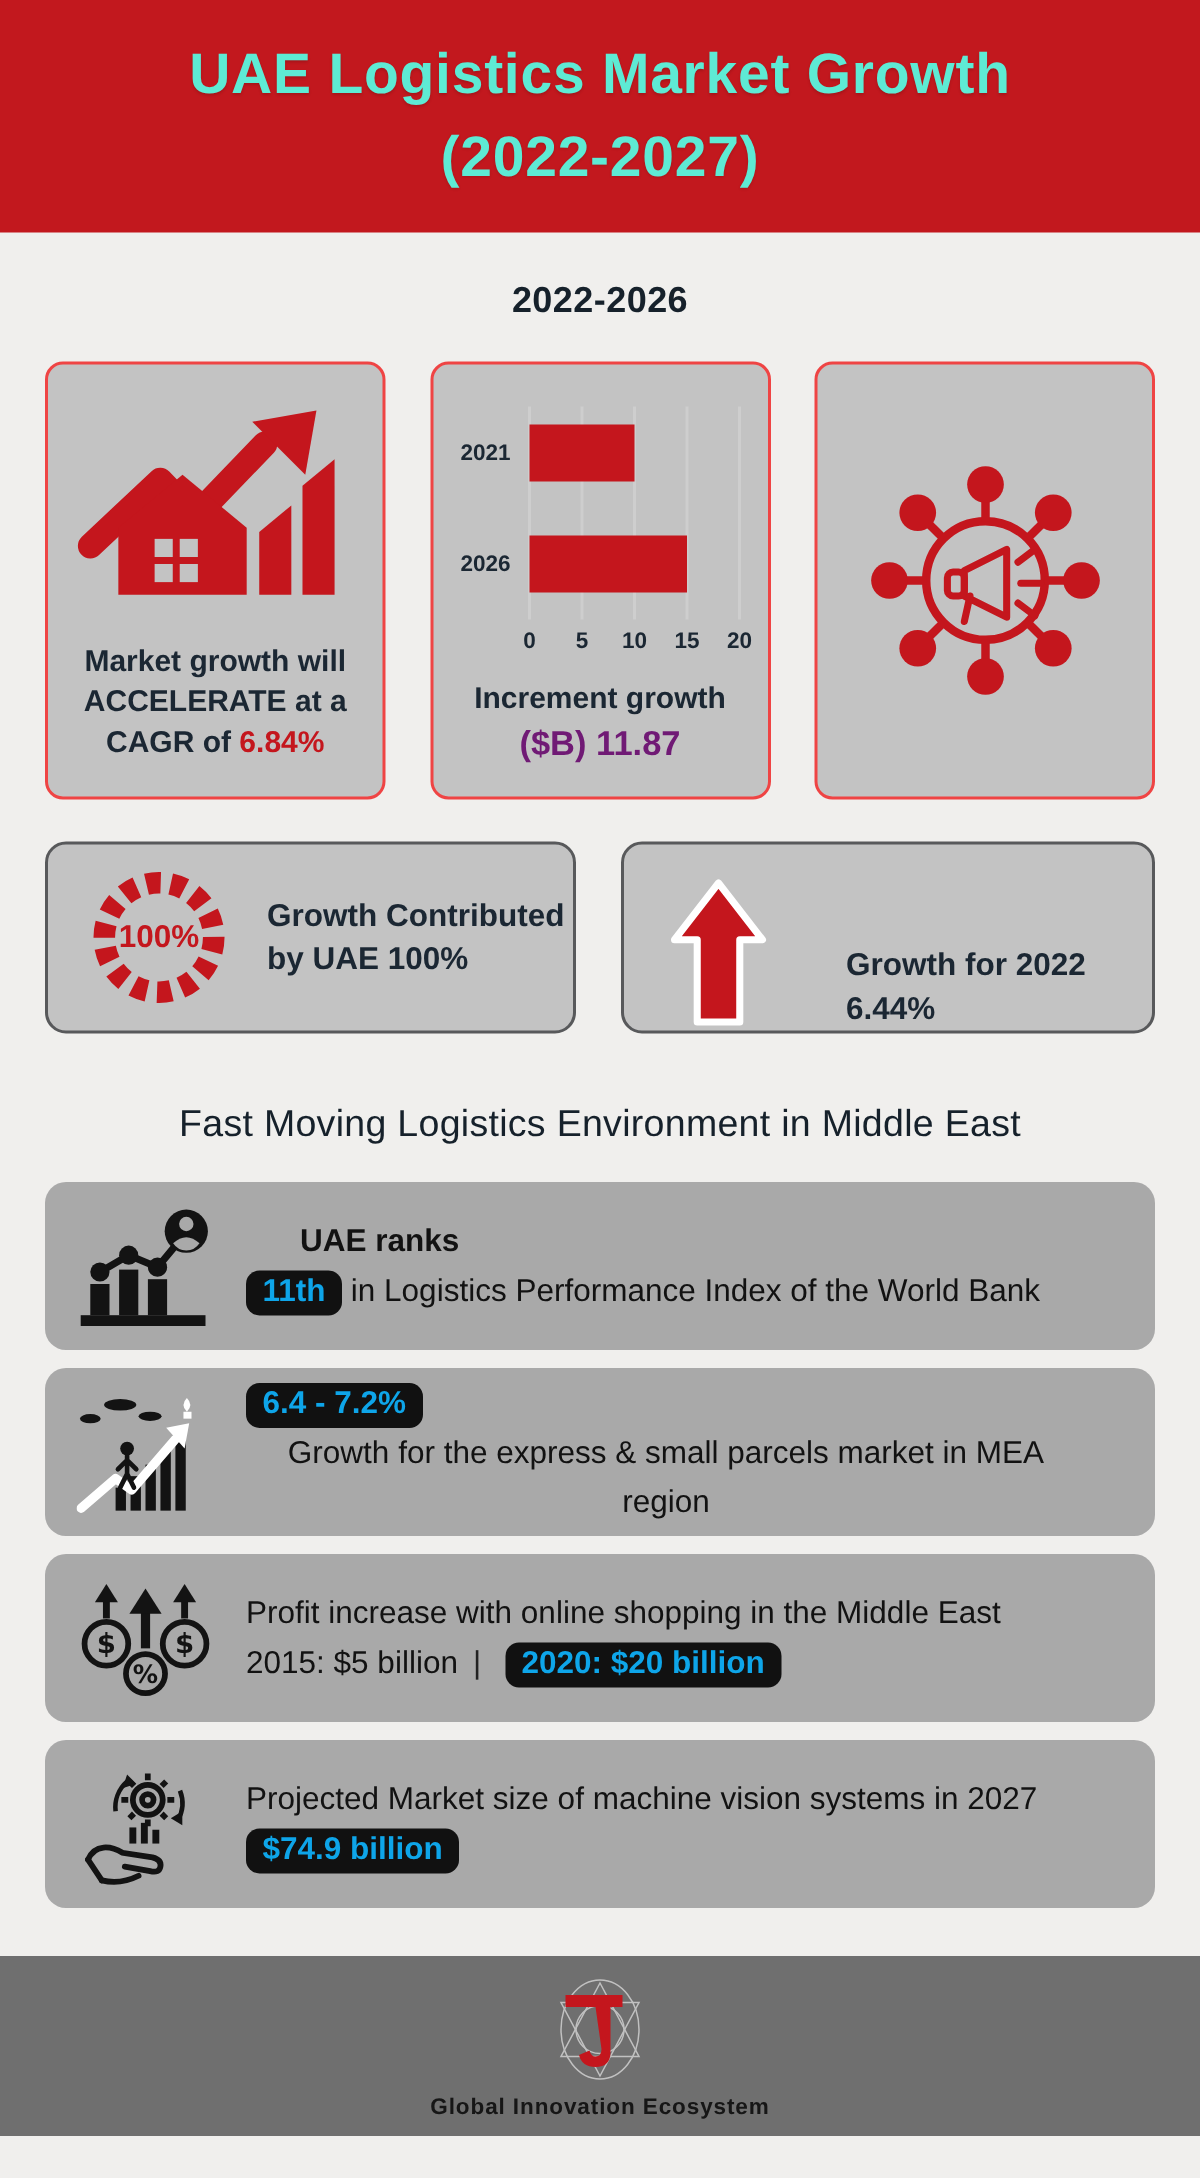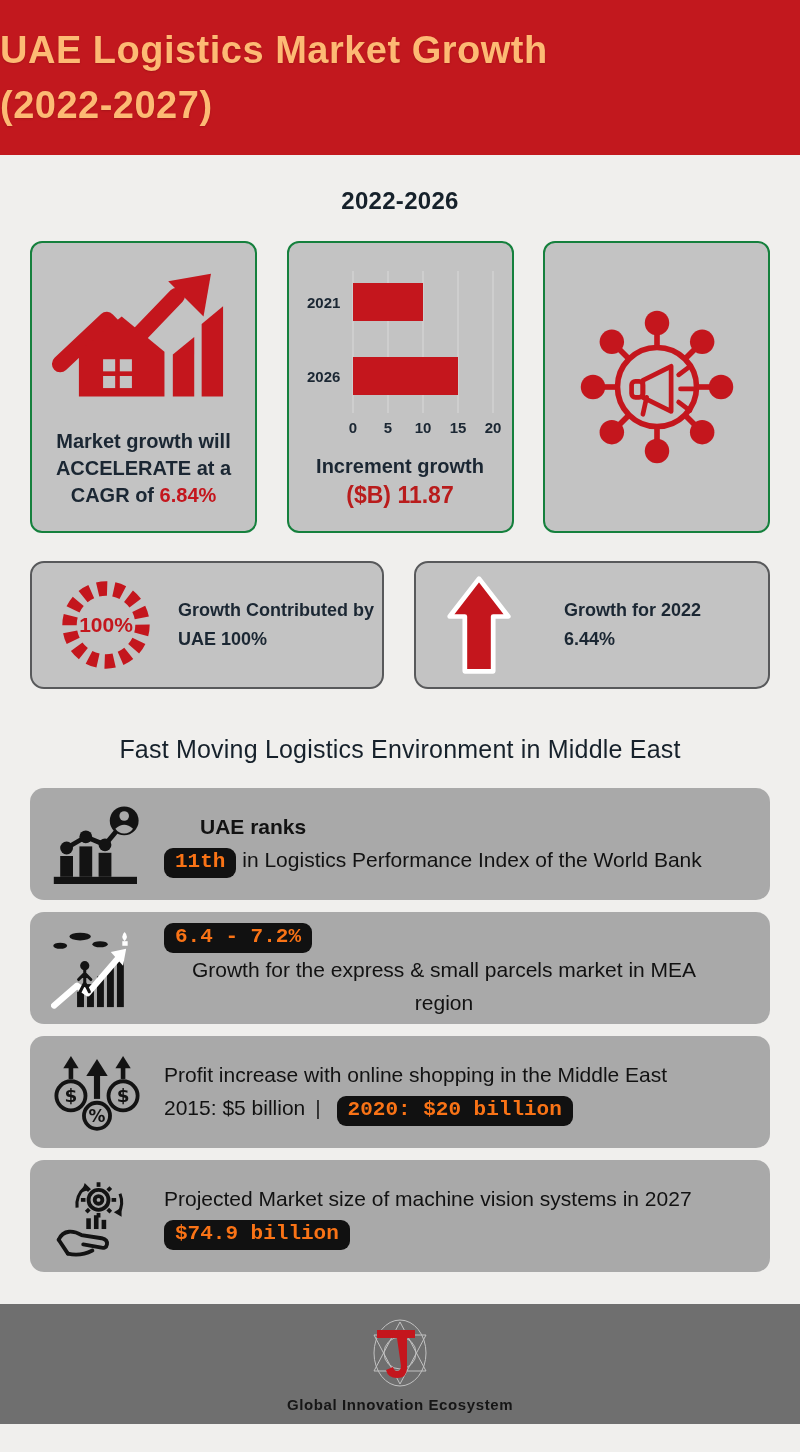--- a/index.html
+++ b/index.html
@@ -1,60 +1,60 @@
 <!DOCTYPE html>
 <html><head>
 <meta charset="utf-8">
 <style>
   html,body{margin:0;padding:0;}
   body{width:800px;background:#F0EFED;font-family:"Liberation Sans", sans-serif;}
   .page{width:800px;min-height:1452px;background:#F0EFED;overflow:hidden;}
 
   
-  .header{height:155px;background:#C2181E;color:#fdba74;display:flex;flex-direction:column;justify-content:center;align-items:flex-start;gap:12px;}
+  .header{height:155px;background:#C2181E;color:#5eead4;display:flex;flex-direction:column;justify-content:center;align-items:center;gap:12px;}
   .header .line{font-size:38px;font-weight:700;letter-spacing:.5px;text-shadow:0 1px 2px rgba(0,0,0,.15);}
 
   
   .s1-title{margin-top:30px;text-align:center;color:#16212B;font-weight:800;font-size:24px;line-height:32px;letter-spacing:.3px;}
 
   
   .cards{display:flex;justify-content:space-between;padding:0 30px;margin-top:24px;}
-  .card{width:227px;height:292px;background:#C3C3C3;border:2px solid #15803d;border-radius:12px;box-sizing:border-box;display:flex;flex-direction:column;}
+  .card{width:227px;height:292px;background:#C3C3C3;border:2px solid #ef4444;border-radius:12px;box-sizing:border-box;display:flex;flex-direction:column;}
   .icon-area{flex:1;display:flex;align-items:center;justify-content:center;width:100%;}
   .card-text{padding:0 10px 22px;text-align:center;font-size:20px;line-height:27px;font-weight:600;color:#1B2733;}
   .red{color:#C4161D;font-weight:700;}
-  .caption-hl{color:#b91c1c;font-weight:800;font-size:23px;margin-top:2px;}
+  .caption-hl{color:#701a75;font-weight:800;font-size:23px;margin-top:2px;}
 
   
   .chart{width:186px;margin-top:8px;}
   .plot{position:relative;margin-left:46px;height:148px;width:140px;}
   .gridline{position:absolute;top:6px;bottom:0;width:2px;background:#CECECE;transform:translateX(-50%);}
   .bar{position:absolute;left:0;height:38px;transform:translateY(-50%);}
   .bar-label{position:absolute;left:-46px;transform:translateY(-50%);font-weight:700;font-size:15px;color:#1B2733;width:40px;text-align:left;}
   .ticks{position:relative;margin-left:46px;width:140px;height:20px;margin-top:6px;}
   .tick{position:absolute;transform:translateX(-50%);font-weight:700;font-size:15px;color:#1B2733;}
 
   
   .stats{display:flex;justify-content:space-between;padding:0 30px;margin-top:28px;}
   .stat-card{height:128px;background:#C3C3C3;border:2px solid #58595B;border-radius:14px;box-sizing:border-box;display:flex;align-items:center;}
   .stat-card.left{width:354px;}
-  .stat-card.right{width:356px;}
+  .stat-card.right{width:356px;align-items:flex-end;}
   .stat-icon{margin-left:26px;flex:none;display:flex;align-items:center;justify-content:center;}
-  .stat-text{margin-left:24px;font-size:18px;line-height:29px;font-weight:600;color:#1B2733;}
+  .stat-text{margin-left:24px;font-size:21px;line-height:29px;font-weight:600;color:#1B2733;}
   .ring-wrap{position:relative;width:96px;height:96px;}
   .ring-label{position:absolute;inset:0;display:flex;align-items:center;justify-content:center;color:#C4161D;font-weight:800;font-size:21px;}
 
   
   .s2-title{margin-top:46px;text-align:center;font-size:25px;font-weight:400;color:#16212B;letter-spacing:.2px;}
   .rows{padding:0 30px;margin-top:24px;display:flex;flex-direction:column;gap:12px;}
   .row{background:#A9A9A9;border-radius:14px;height:112px;display:flex;align-items:center;}
   .icon-box{width:134px;flex:none;display:flex;justify-content:center;align-items:center;}
   .row-text{flex:1;font-size:21px;line-height:33px;color:#121212;padding-right:20px;}
   .row-text .bold{font-weight:700;margin-left:36px;}
-  .badge{display:inline-block;background:#111;color:#f97316;font-weight:700;border-radius:9px;padding:1px 11px 3px;line-height:26px;font-family:Liberation Mono, monospace;}
+  .badge{display:inline-block;background:#111;color:#0ea5e9;font-weight:700;border-radius:9px;padding:1px 11px 3px;line-height:26px;}
   .sep{padding:0 10px;color:#222;}
 
   
   .footer{height:120px;background:#6F6F6F;margin-top:32px;display:flex;flex-direction:column;align-items:center;justify-content:center;}
   .logo{display:flex;align-items:center;}
   .logo-mark{position:relative;width:74px;height:74px;flex:none;}
   .logo-mark svg{position:absolute;left:0;top:0;}
   .logo-rest{font-family:"DejaVu Serif", serif;font-weight:700;font-size:52px;color:#fff;margin-left:-16px;letter-spacing:1px;line-height:1;}
   .tagline{margin-top:6px;font-size:15px;font-weight:700;color:#161616;letter-spacing:.6px;}
 </style>

